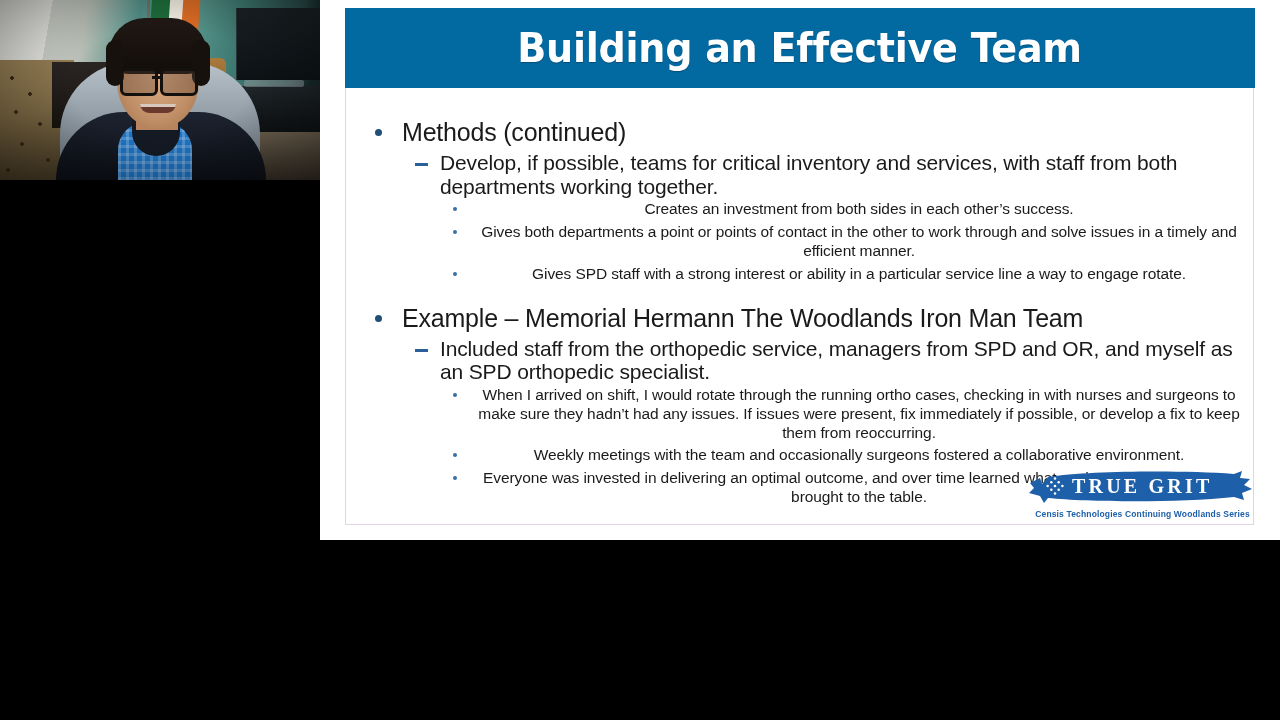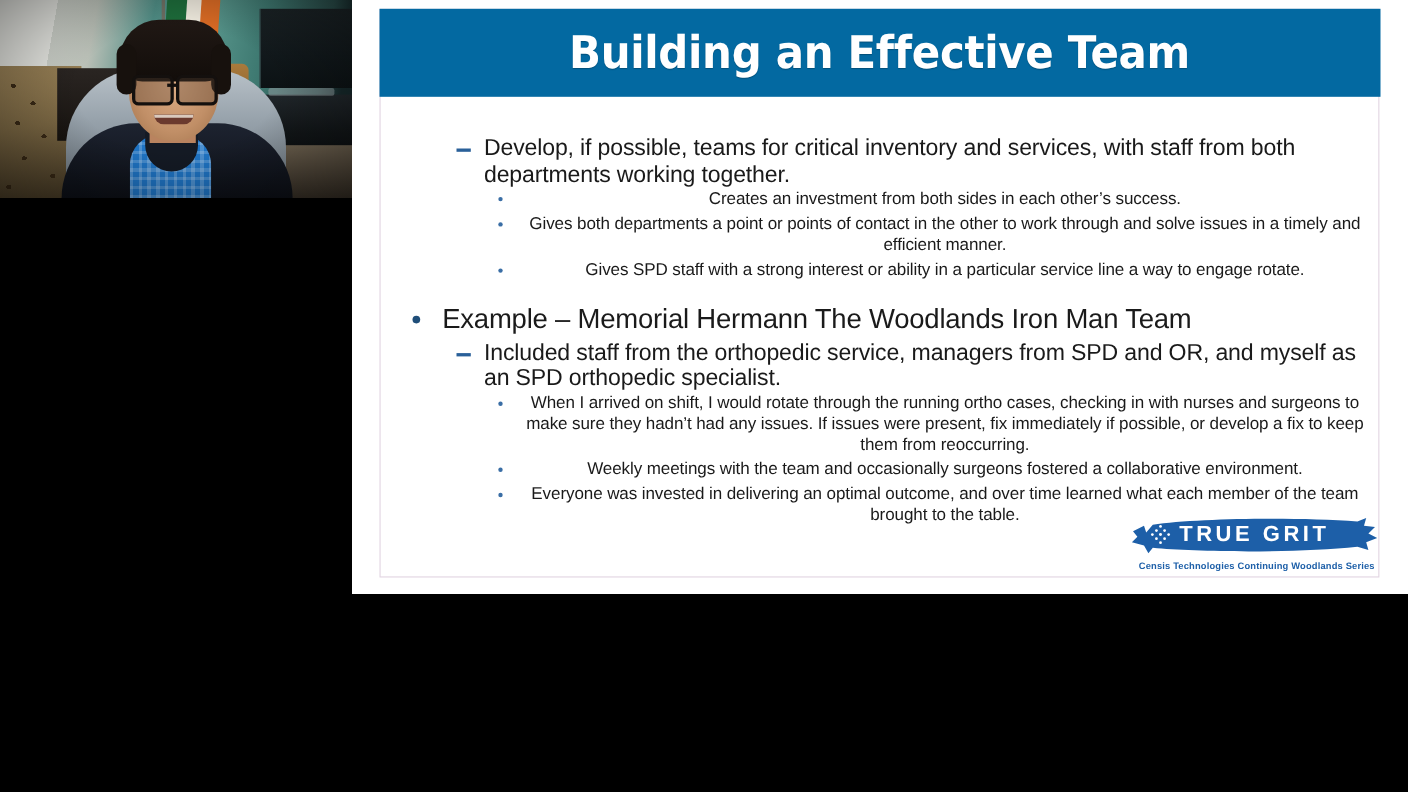--- a/index.html
+++ b/index.html
@@ -280,21 +280,21 @@
     left: 8px; top: 6px;
     width: 226px; height: 36px;
   }
   #logo-wordmark {
     position: absolute;
     left: 52px; top: 12px;
     color: #ffffff;
     font-size: 20px;
     font-weight: bold;
     letter-spacing: 3.2px;
-    font-family: Liberation Sans, sans-serif;
+    font-family: Liberation Serif, serif;
     white-space: nowrap;
   }
   #logo-diamond {
     position: absolute;
     left: 25px; top: 13px;
     width: 20px; height: 20px;
   }
   #logo-tagline {
     position: absolute;
     left: 10px; top: 46px;
@@ -358,20 +358,24 @@
 <div id="slide">
 
   <div id="slide-frame"></div>
 
   <div id="title-banner">
     <div id="slide-title">Building an Effective Team</div>
   </div>
 
   <div id="content">
 
+    <div class="lvl1">
+      <span class="mk-dot"></span>
+      <span>Methods (continued)</span>
+    </div>
 
     <div class="lvl2">
       <span class="mk-dash"></span>
       <span>Develop, if possible, teams for critical inventory and services, with staff from both departments working together.</span>
     </div>
 
     <div class="lvl3 grp-tight">
       <span class="mk-sdot"></span>
       <span>Creates an investment from both sides in each other’s success.</span>
     </div>

